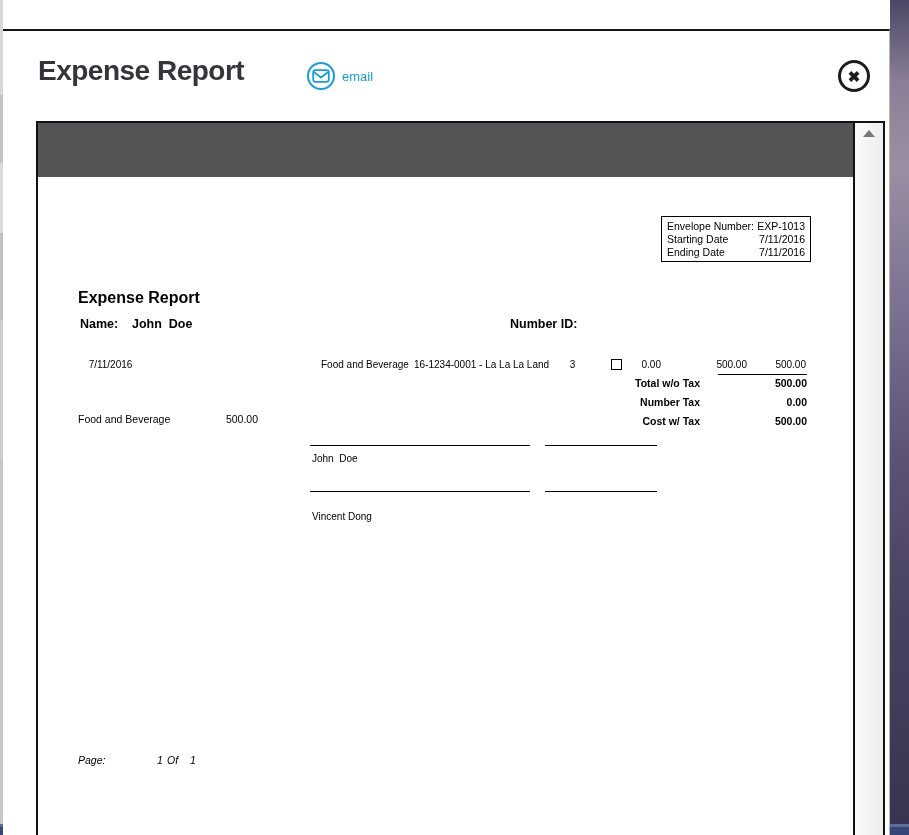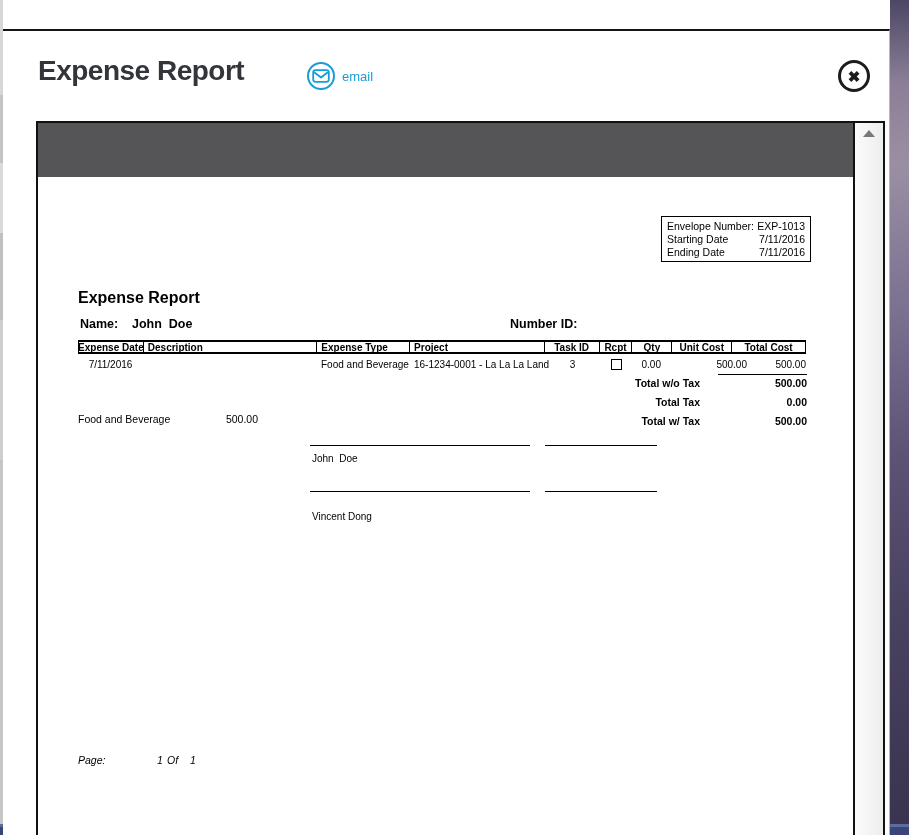--- a/index.html
+++ b/index.html
@@ -146,31 +146,20 @@
           </div>
 
           <div class="doc-title">Expense Report</div>
 
           <div class="name-row">
             <span class="name-label">Name:</span>
             <span class="name-value">John  Doe</span>
             <span class="vendor-label">Number ID:</span>
           </div>
 
-          <div class="tbl-header">
-            <span class="cell c1 ctr">Expense Date</span>
-            <span class="cell c2 al">Description</span>
-            <span class="cell c3 al">Expense Type</span>
-            <span class="cell c4 al">Project</span>
-            <span class="cell c5 ctr">Task ID</span>
-            <span class="cell c6 ctr">Rcpt</span>
-            <span class="cell c7 ctr">Qty</span>
-            <span class="cell c8 ctr">Unit Cost</span>
-            <span class="cell c9 ctr">Total Cost</span>
-          </div>
 
           <div class="tbl-row">
             <span class="cell c1 ctr">7/11/2016</span>
             <span class="cell c2 lft"></span>
             <span class="cell c3 lft">Food and Beverage</span>
             <span class="cell c4 lft">16-1234-0001 - La La La Land</span>
             <span class="cell c5 ctr">3</span>
             <span class="cell c6 ctr">
                 <span class="checkbox"></span>
               </span>
@@ -181,25 +170,25 @@
             <span class="cell c9 rgt">500.00</span>
           </div>
 
           <div class="total-underline"></div>
 
           <div class="totals-row" style="top:200px">
             <span class="t-label">Total w/o Tax</span>
             <span class="t-value">500.00</span>
           </div>
           <div class="totals-row" style="top:219px">
-            <span class="t-label">Total Tax</span>
+            <span class="t-label">Number Tax</span>
             <span class="t-value">0.00</span>
           </div>
           <div class="totals-row" style="top:238px">
-            <span class="t-label">Total w/ Tax</span>
+            <span class="t-label">Cost w/ Tax</span>
             <span class="t-value">500.00</span>
           </div>
 
           <div class="summary-row">
             <span>Food and Beverage</span>
             <span>500.00</span>
           </div>
 
           <div class="sig-line sig-l1a"></div>
           <div class="sig-line sig-l1b"></div>

